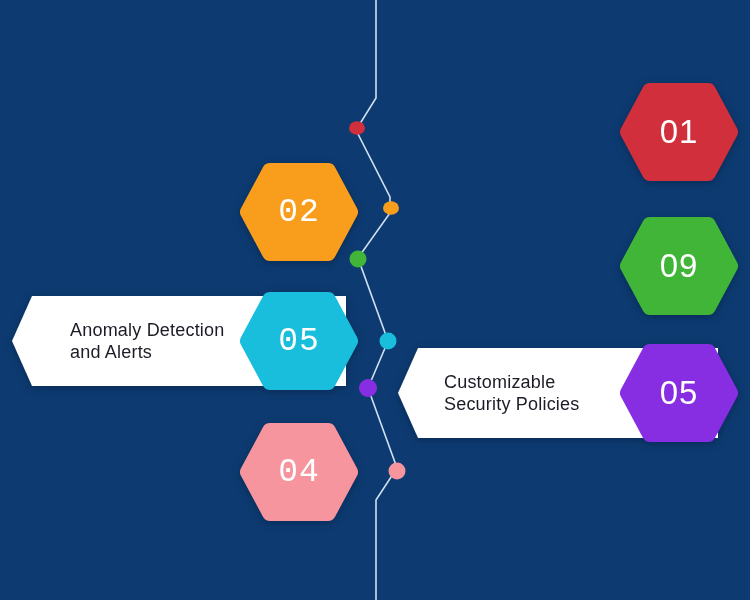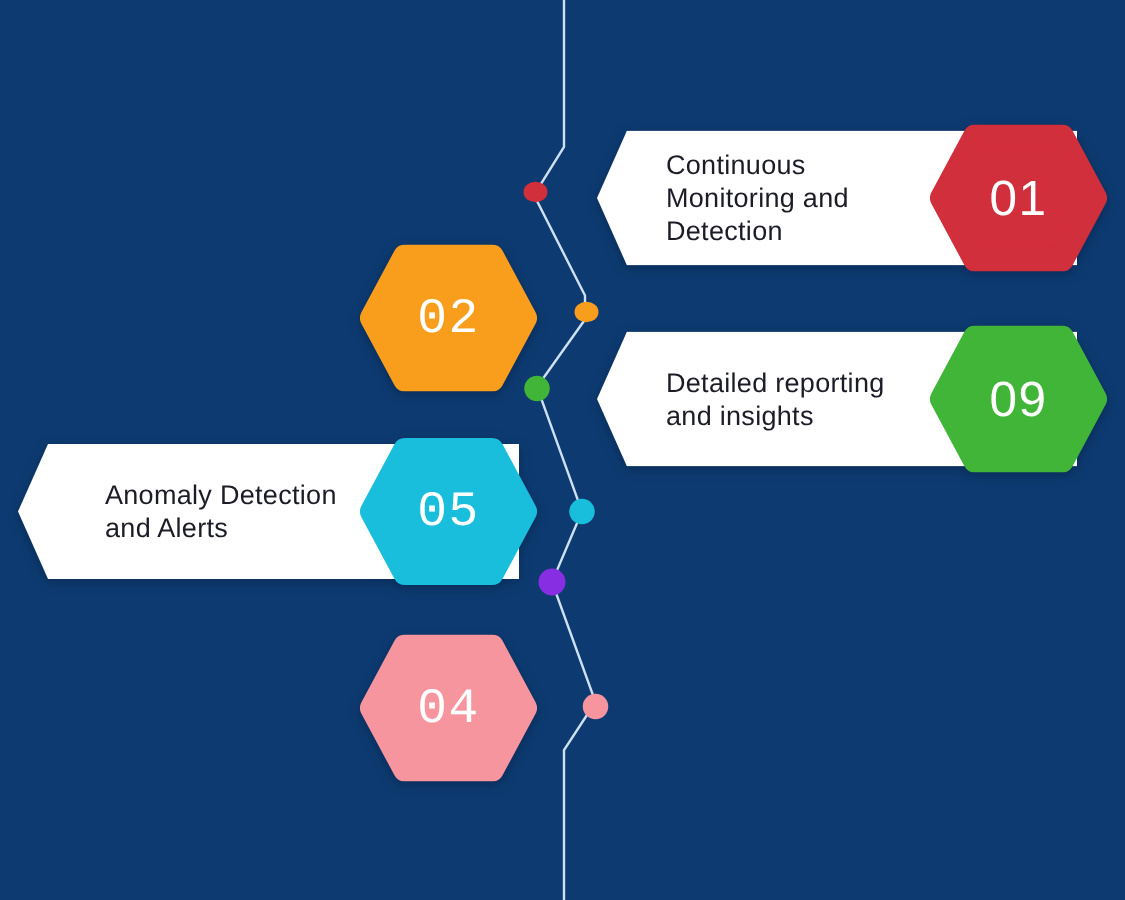--- a/index.html
+++ b/index.html
@@ -84,47 +84,38 @@
     <polyline points="376,0 376,98 356,130 390,197 390,213 358,258 388,341 368,388 397,468 376,500 376,600" fill="none" stroke-width="1.6" stroke="#cfe0f2"></polyline>
     <ellipse cx="357" cy="128" rx="8" ry="6.8" fill="#d12f3b"></ellipse>
     <ellipse cx="391" cy="208" rx="8" ry="6.8" fill="#f99d1c"></ellipse>
     <circle cx="358" cy="259" r="8.5" fill="#41b538"></circle>
     <circle cx="388" cy="341" r="8.5" fill="#19bedd"></circle>
     <circle cx="368" cy="388" r="9" fill="#882ee2"></circle>
     <circle cx="397" cy="471" r="8.5" fill="#f6959d"></circle>
   </svg>
 
   <div class="item right" style="top:83px">
-    <div class="banner">
-      <span class="label">Continuous
-Monitoring and
-Detection</span>
-    </div>
     <div class="hex">
       <svg viewBox="0 0 118 98">
         <polygon points="8,49 30,8 88,8 110,49 88,90 30,90" stroke-width="16" stroke-linejoin="round" fill="#d12f3b" stroke="#d12f3b"></polygon>
       </svg>
       <span class="num">01</span>
     </div>
   </div>
 
   <div class="item left" style="top:163px">
     <div class="hex">
       <svg viewBox="0 0 118 98">
         <polygon points="8,49 30,8 88,8 110,49 88,90 30,90" stroke-width="16" stroke-linejoin="round" fill="#f99d1c" stroke="#f99d1c"></polygon>
       </svg>
       <span class="num">02</span>
     </div>
   </div>
 
   <div class="item right" style="top:217px">
-    <div class="banner">
-      <span class="label">Detailed reporting
-and insights</span>
-    </div>
     <div class="hex">
       <svg viewBox="0 0 118 98">
         <polygon points="8,49 30,8 88,8 110,49 88,90 30,90" stroke-width="16" stroke-linejoin="round" fill="#41b538" stroke="#41b538"></polygon>
       </svg>
       <span class="num">09</span>
     </div>
   </div>
 
   <div class="item left" style="top:292px">
     <div class="banner">
@@ -132,20 +123,32 @@
 and Alerts</span>
     </div>
     <div class="hex">
       <svg viewBox="0 0 118 98">
         <polygon points="8,49 30,8 88,8 110,49 88,90 30,90" stroke-width="16" stroke-linejoin="round" fill="#19bedd" stroke="#19bedd"></polygon>
       </svg>
       <span class="num">05</span>
     </div>
   </div>
 
+  <div class="item right" style="top:344px">
+    <div class="banner">
+      <span class="label">Customizable
+Security Policies</span>
+    </div>
+    <div class="hex">
+      <svg viewBox="0 0 118 98">
+        <polygon points="8,49 30,8 88,8 110,49 88,90 30,90" stroke-width="16" stroke-linejoin="round" fill="#882ee2" stroke="#882ee2"></polygon>
+      </svg>
+      <span class="num">05</span>
+    </div>
+  </div>
 
   <div class="item left" style="top:423px">
     <div class="hex">
       <svg viewBox="0 0 118 98">
         <polygon points="8,49 30,8 88,8 110,49 88,90 30,90" stroke-width="16" stroke-linejoin="round" fill="#f6959d" stroke="#f6959d"></polygon>
       </svg>
       <span class="num">04</span>
     </div>
   </div>
 

